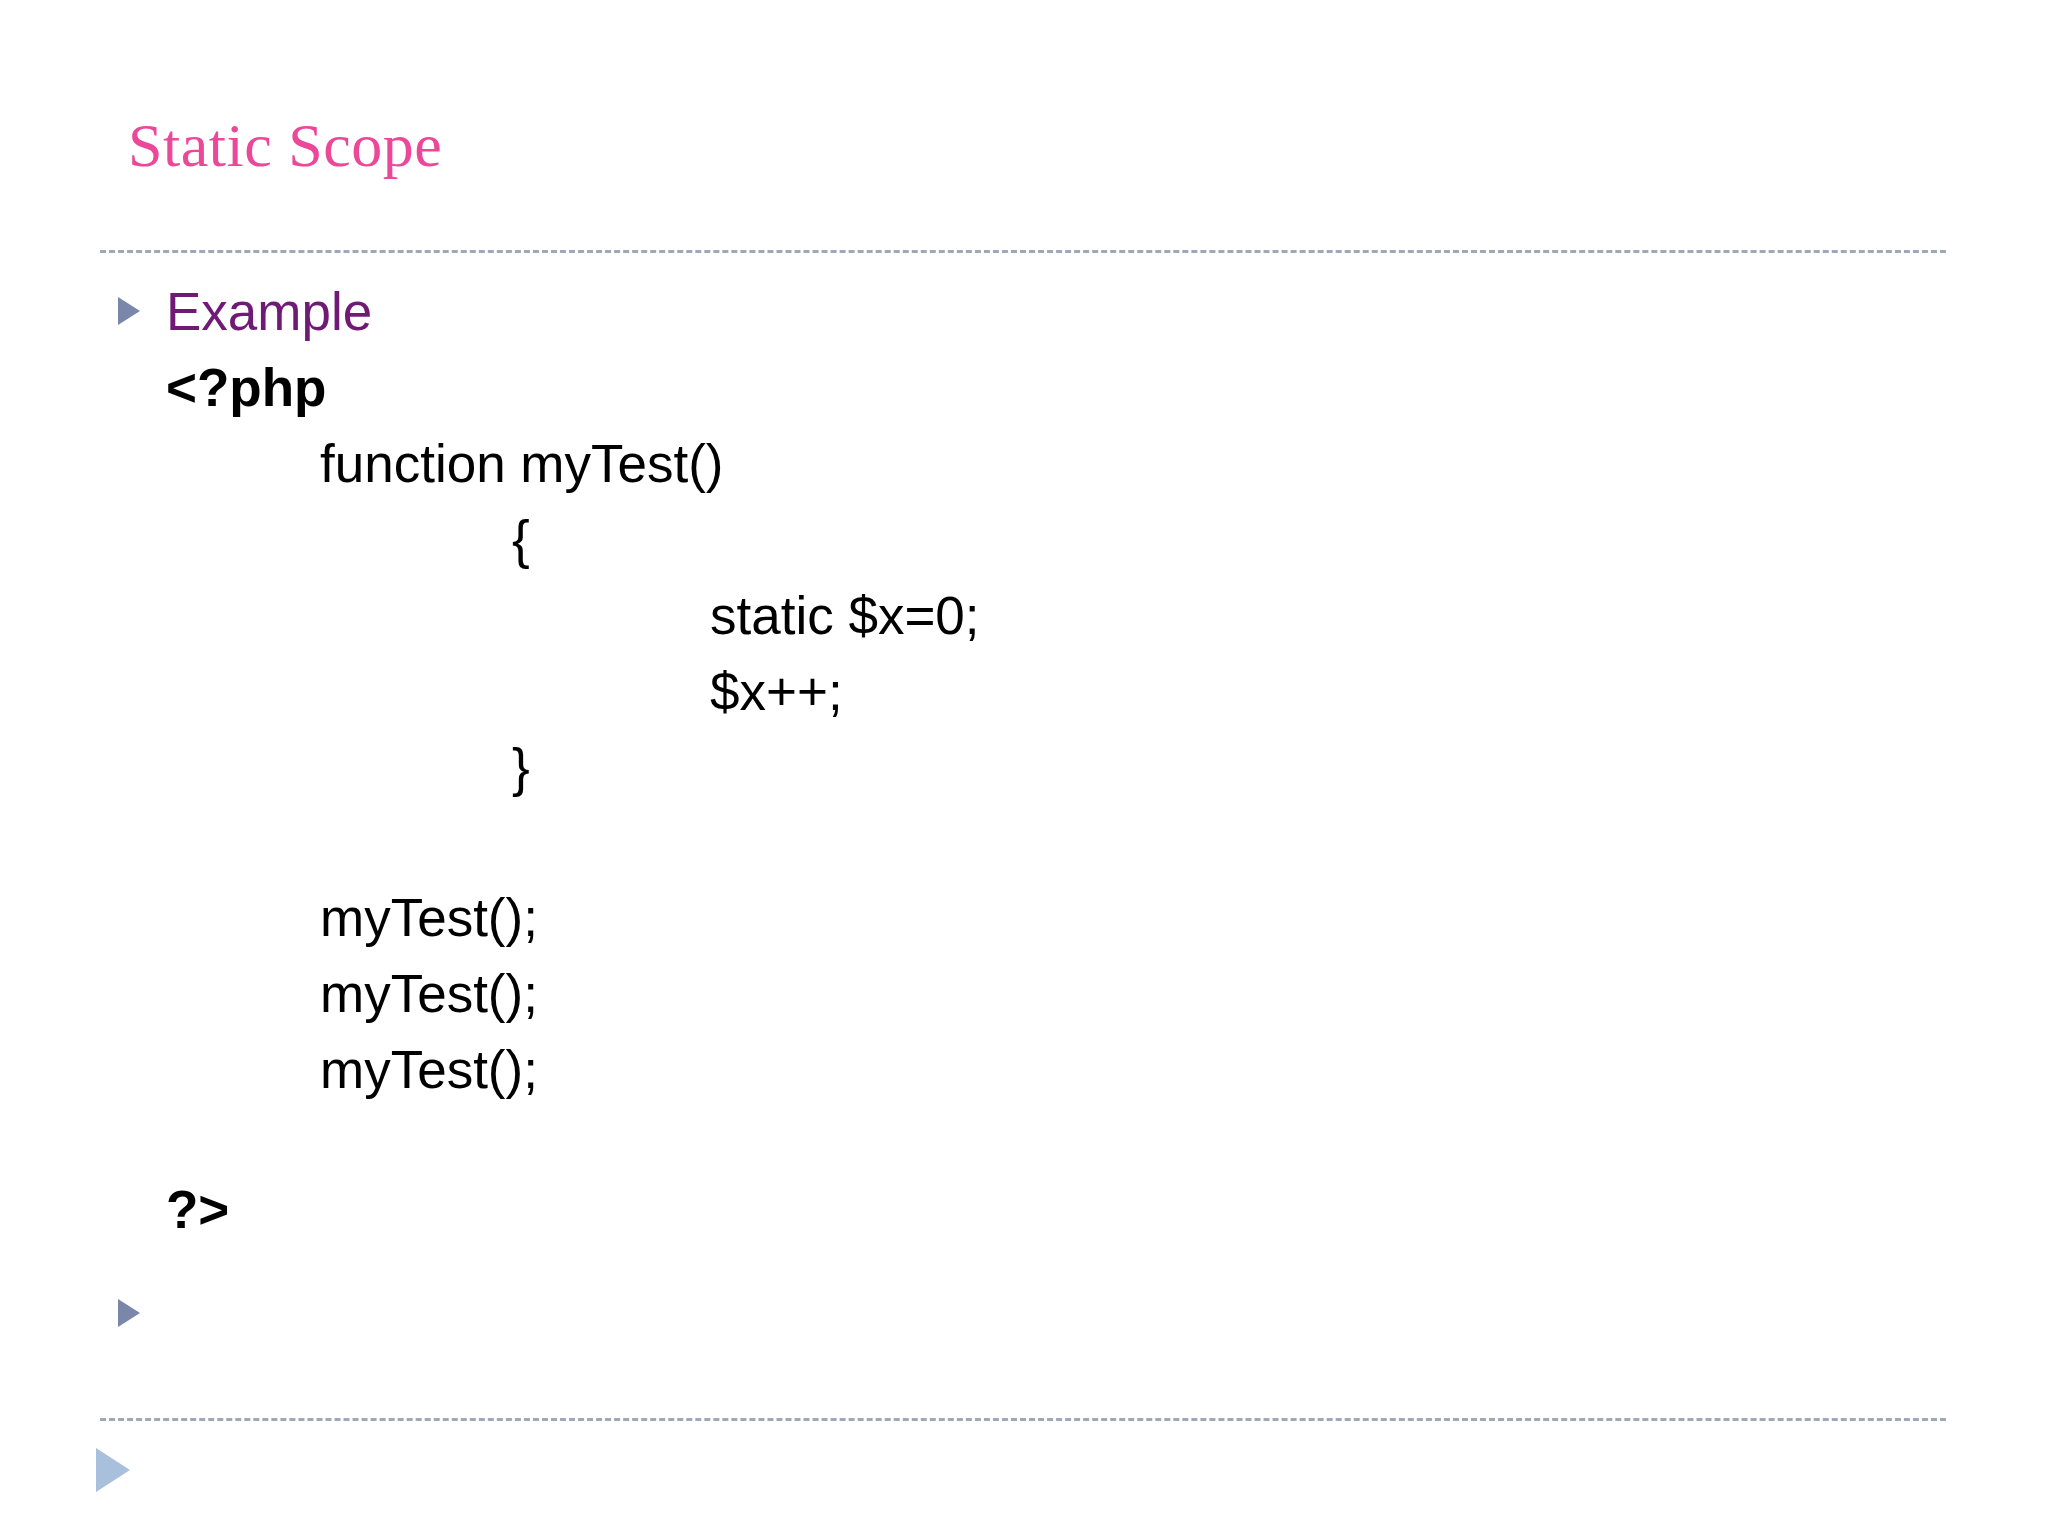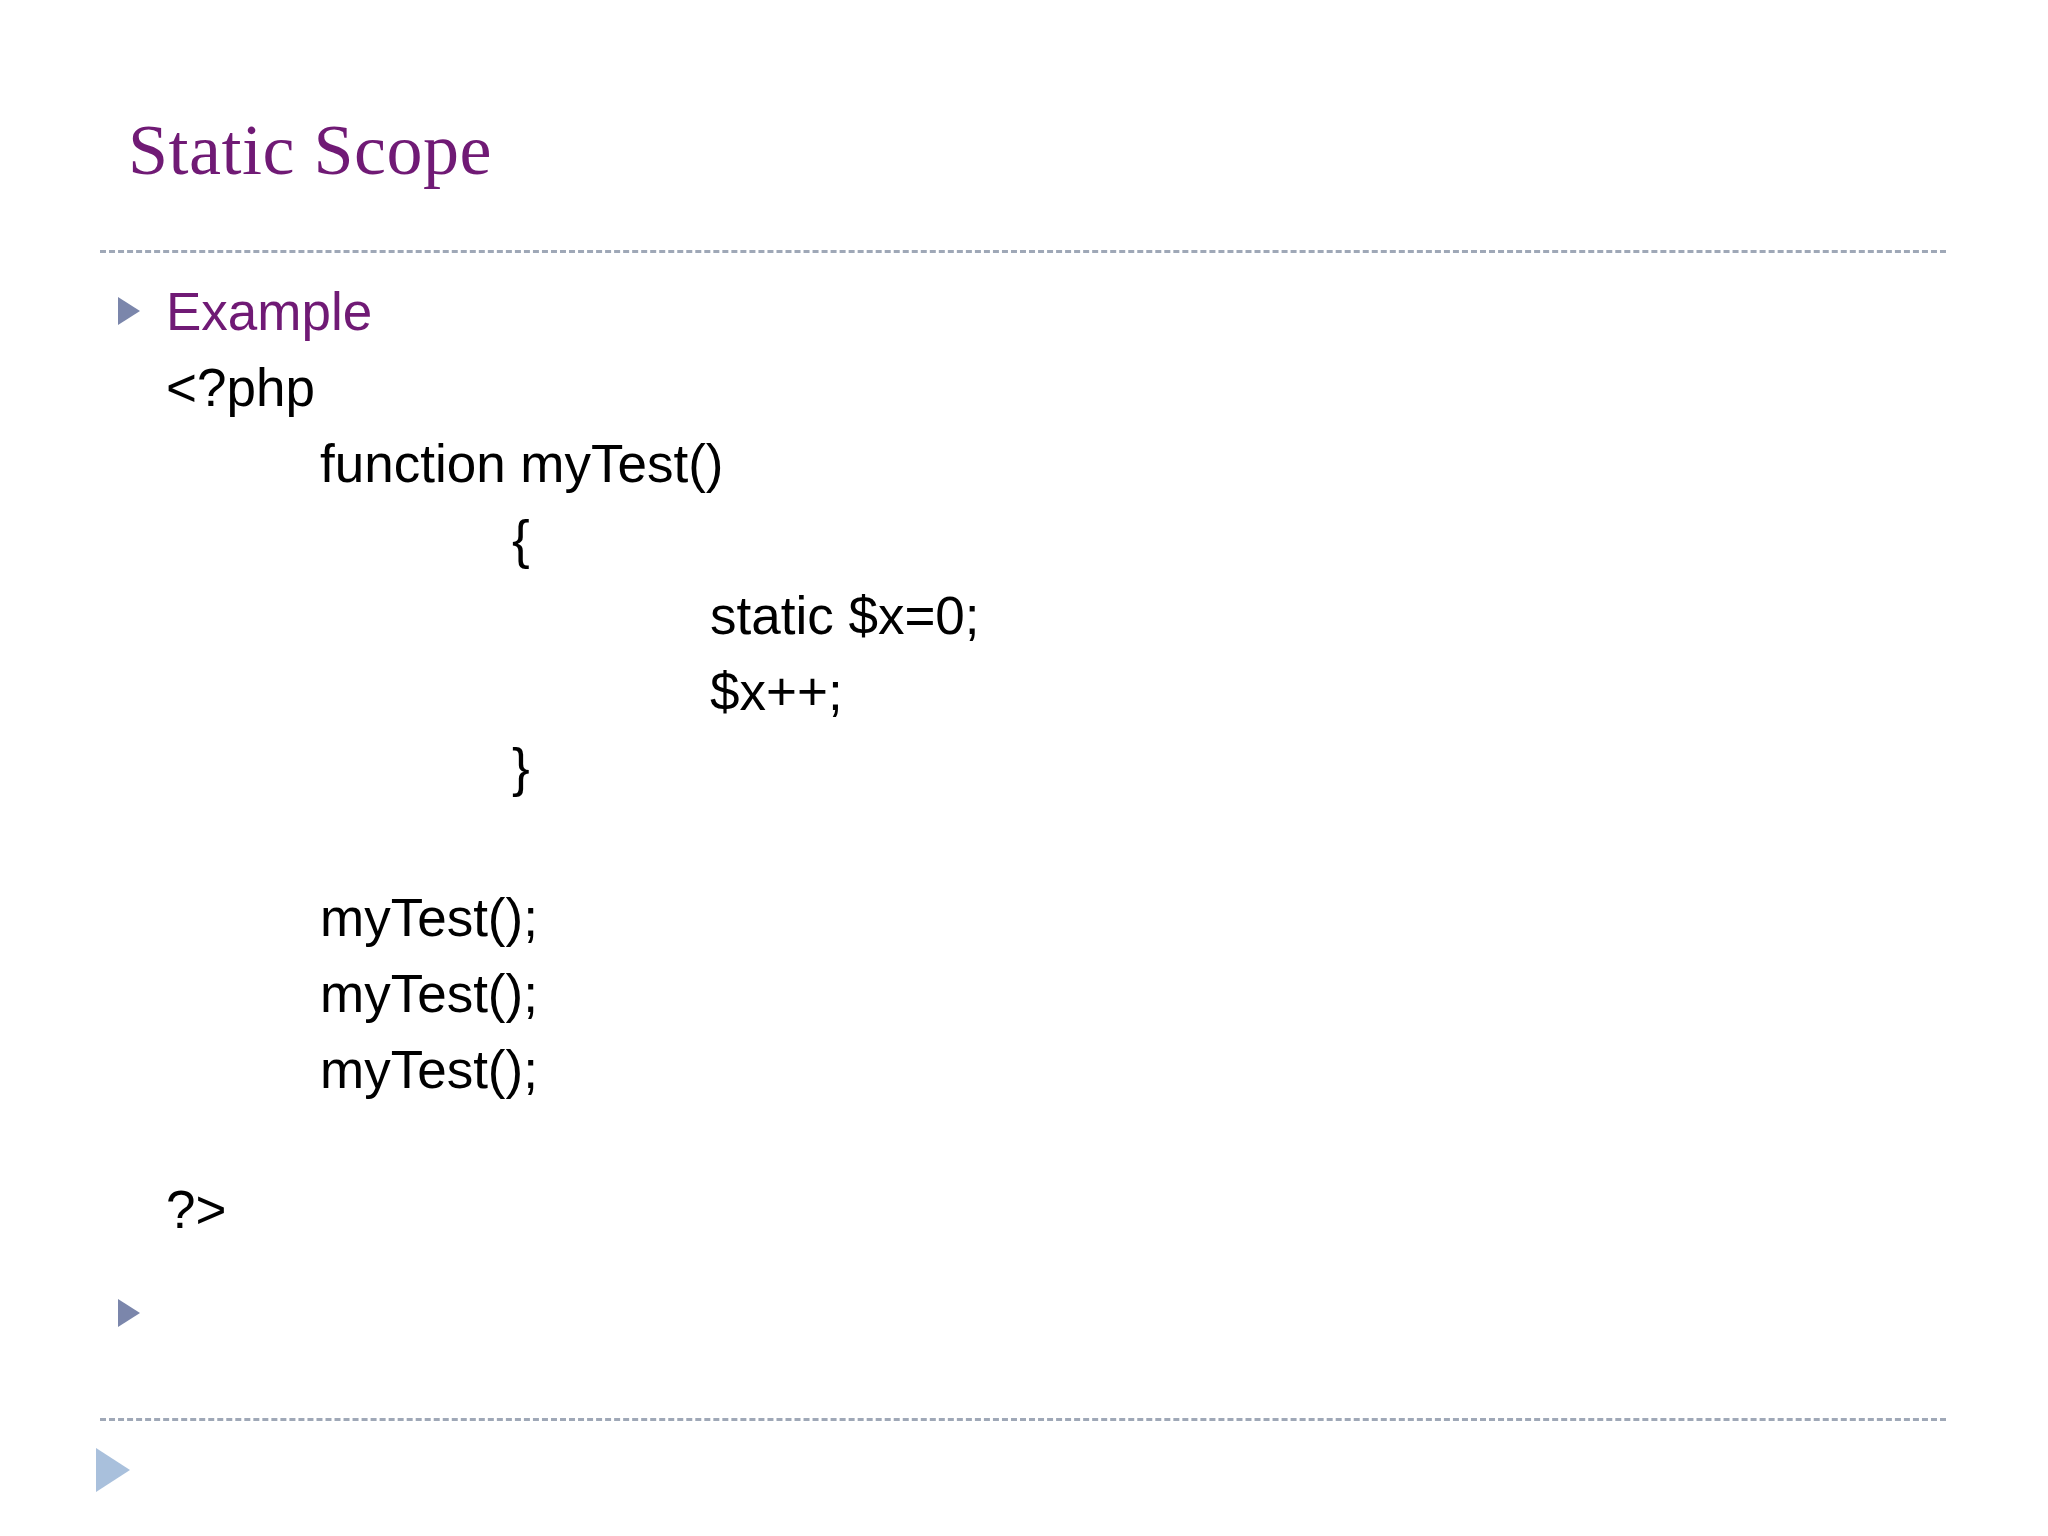--- a/index.html
+++ b/index.html
@@ -28,24 +28,24 @@
     top: 112px;
     width: 1848px;
     height: 140px;
   }
   .slide-title {
     position: absolute;
     left: 28px;
     top: 0;
     margin: 0;
     font-family: "Liberation Serif", "DejaVu Serif", serif;
-    font-size: 72px;
+    font-size: 62px;
     font-weight: 400;
     line-height: 1.08;
-    color: #701a75;
+    color: #ec4899;
     letter-spacing: 0.5px;
     white-space: nowrap;
   }
 
   
   .rule {
     position: absolute;
     left: 100px;
     width: 1846px;
     height: 0;
@@ -91,21 +91,21 @@
     border-bottom: 14px solid transparent;
   }
   .bullet-label {
     font-size: 53px;
     line-height: 1;
     color: #701a75;
     white-space: pre;
   }
 
   
-  .ind-0 { padding-left: 66px; }
+  .ind-0 { padding-left: 66px; font-weight: bold; }
   .ind-1 { padding-left: 220px; }
   .ind-2 { padding-left: 412px; }
   .ind-3 { padding-left: 610px; }
 
   .gap-sm { height: 26px; }
   .gap-md { height: 64px; }
   .gap-lg { height: 74px; }
 
   
   .footer-tri {

